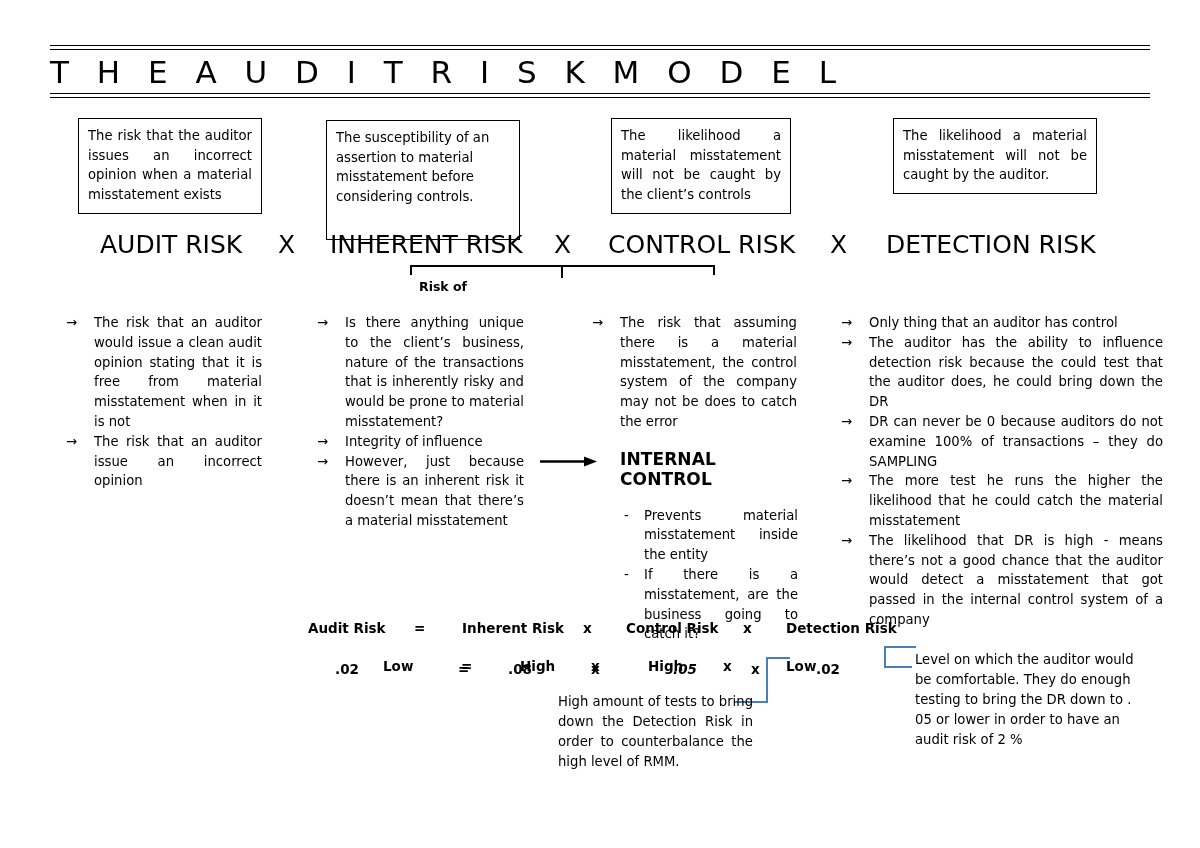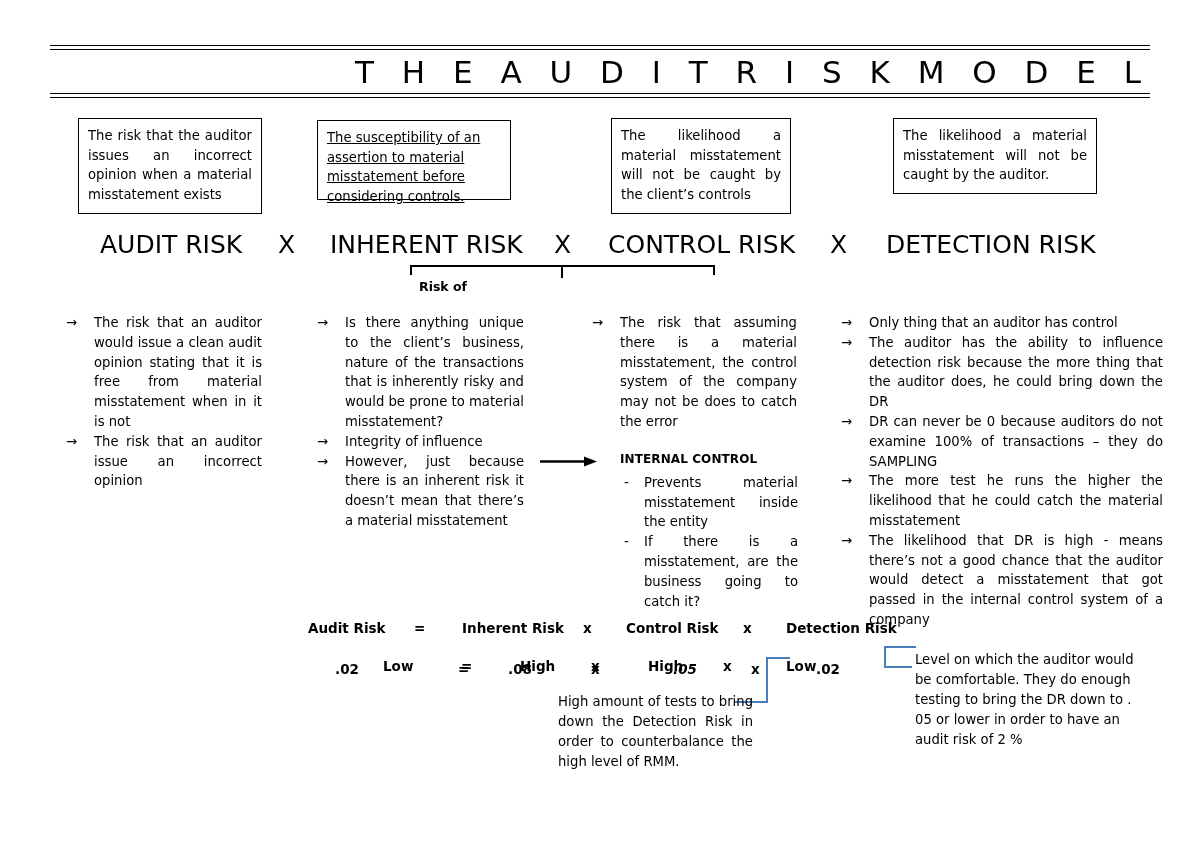--- a/index.html
+++ b/index.html
@@ -32,42 +32,42 @@
     background: #ffffff;
   }
   .rule-top { top: 45px; }
   .rule-bottom { top: 93px; }
 
   .page-title {
     position: absolute;
     left: 50px;
     top: 52px;
     width: 1100px;
-    text-align: right;
+    text-align: left;
     font-size: 31px;
     letter-spacing: 9px;
     font-weight: 400;
     white-space: nowrap;
     line-height: 40px;
   }
 
   
   .defbox {
     position: absolute;
     border: 1px solid #000000;
     box-sizing: border-box;
     font-size: 13.2px;
     line-height: 19.6px;
     padding: 7px 9px 7px 9px;
   }
   .defbox.justified { text-align: justify; }
   .defbox p { margin: 0; }
 
   .defbox-1 { left: 78px;  top: 118px; width: 184px; height: 96px; }
-  .defbox-2 { left: 317px; top: 120px; width: 194px; height: 80px; text-decoration: underline; }
+  .defbox-2 { left: 326px; top: 120px; width: 194px; height: 120px; }
   .defbox-3 { left: 611px; top: 118px; width: 180px; height: 96px; }
   .defbox-4 { left: 893px; top: 118px; width: 204px; height: 76px; }
 
   
   .formula-row {
     position: absolute;
     left: 60px;
     top: 228px;
     width: 1080px;
     height: 34px;
@@ -144,23 +144,23 @@
   .ic-block {
     position: absolute;
     left: 620px;
     top: 450px;
     width: 178px;
     font-size: 13.2px;
     line-height: 19.8px;
   }
   .ic-title {
     font-weight: bold;
-    font-size: 12px;
+    font-size: 17px;
     letter-spacing: 0.1px;
-    margin-bottom: 3px;
+    margin-bottom: 16px;
   }
   .ic-item {
     position: relative;
     padding-left: 24px;
     text-align: justify;
   }
   .ic-item .dash {
     position: absolute;
     left: 4px;
     top: 0;
@@ -335,21 +335,21 @@
     </div>
   </div>
 
   <div class="col col-4">
     <div class="bullet noj">
       <span class="marker">→</span>
       <span>Only thing that an auditor has control</span>
     </div>
     <div class="bullet">
       <span class="marker">→</span>
-      <span>The auditor has the ability to influence detection risk because the more thing that the auditor does, he could bring down the DR</span>
+      <span>The auditor has the ability to influence detection risk because the could test that the auditor does, he could bring down the DR</span>
     </div>
     <div class="bullet">
       <span class="marker">→</span>
       <span>DR can never be 0 because auditors do not examine 100% of transactions – they do SAMPLING</span>
     </div>
     <div class="bullet">
       <span class="marker">→</span>
       <span>The more test he runs the higher the likelihood that he could catch the material misstatement</span>
     </div>
     <div class="bullet">

